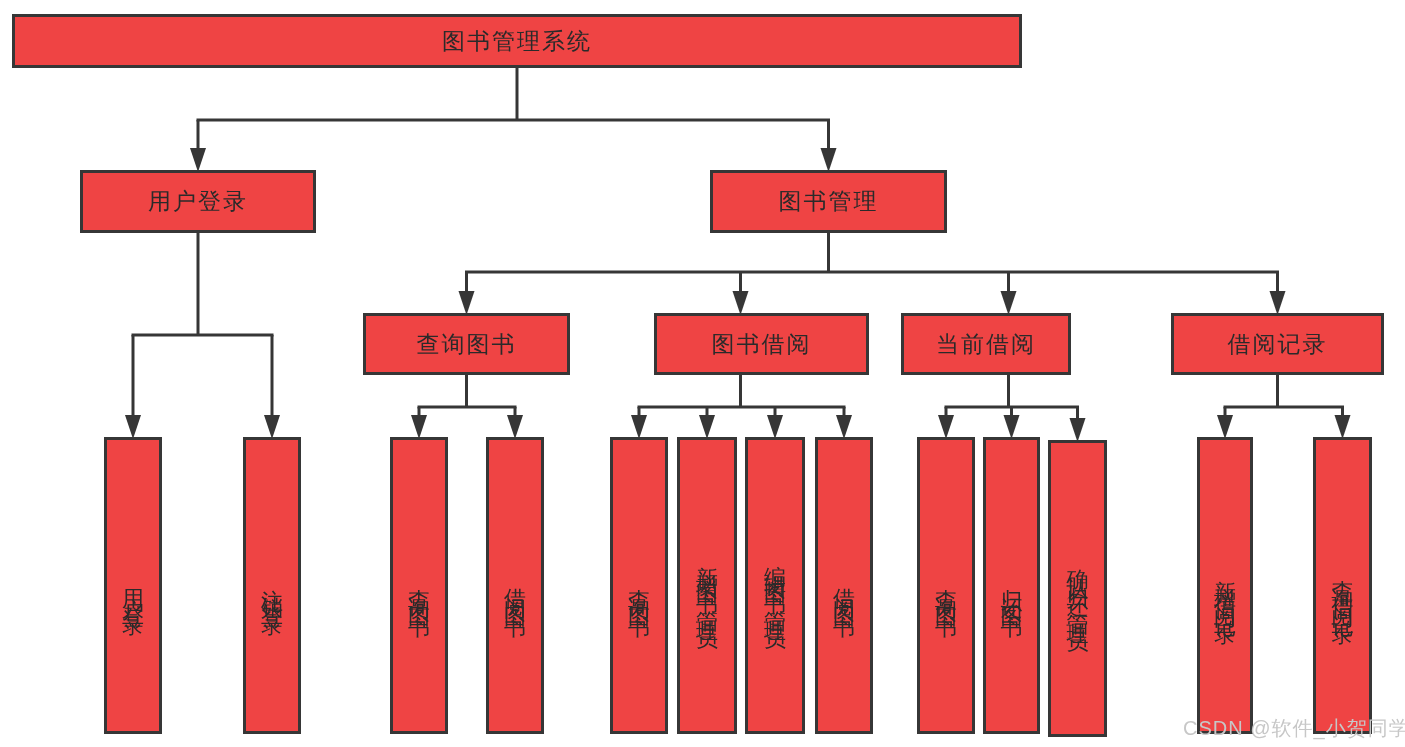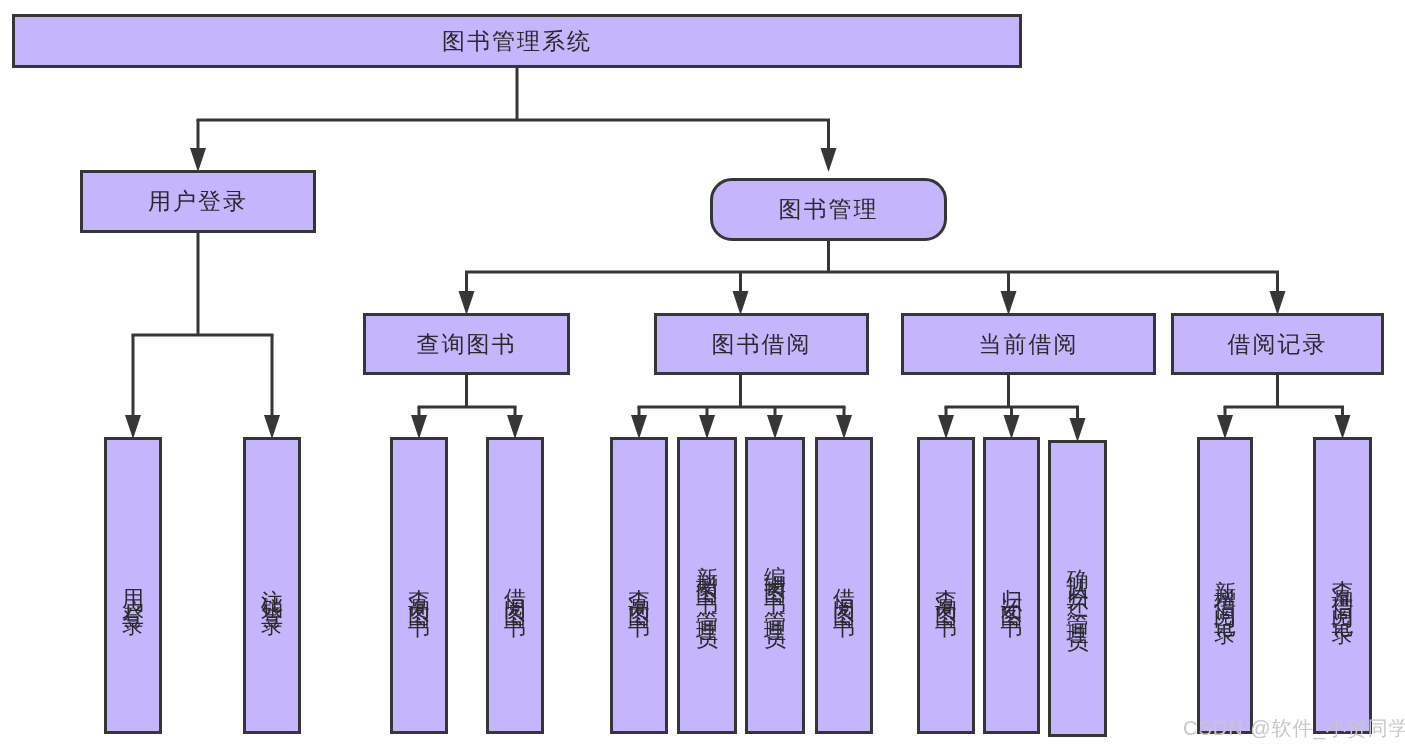--- a/index.html
+++ b/index.html
@@ -20,21 +20,21 @@
     left: 0;
     top: 0;
     width: 1405px;
     height: 747px;
     pointer-events: none;
   }
   .node {
     position: absolute;
     box-sizing: border-box;
     border: 3px solid #363636;
-    background: #c4b5fd;
+    background: #ef4444;
     color: #2a2a2a;
     display: flex;
     align-items: center;
     justify-content: center;
     text-align: right;
   }
   .node.h {
     font-size: 23px;
     letter-spacing: 2px;
     line-height: 1;
@@ -113,30 +113,30 @@
       <line x1="1225" y1="407" x2="1225" y2="419" stroke="#363636" stroke-width="3"></line>
       <polygon points="1217,415 1233,415 1225,439" fill="#363636"></polygon>
       <line x1="1342.5" y1="407" x2="1342.5" y2="419" stroke="#363636" stroke-width="3"></line>
       <polygon points="1334.5,415 1350.5,415 1342.5,439" fill="#363636"></polygon>
     </svg>
   <div id="nodes">
       <div class="node h" style="left: 12px; top: 14px; width: 1010px; height: 54px;">图书管理系统</div>
       <div class="node h" style="left: 80px; top: 170px; width: 236px; height: 63px;">用户登录</div>
       <div class="node v" style="left: 104px; top: 437px; width: 58px; height: 297px;">用户登录</div>
       <div class="node v" style="left: 243px; top: 437px; width: 58px; height: 297px;">注销登录</div>
-      <div class="node h" style="left: 710px; top: 178px; width: 237px; height: 63px; border-radius: 22px;">图书管理</div>
+      <div class="node h" style="left: 710px; top: 170px; width: 237px; height: 63px;">图书管理</div>
       <div class="node h" style="left: 363px; top: 313px; width: 207px; height: 62px;">查询图书</div>
       <div class="node v" style="left: 390px; top: 437px; width: 58px; height: 297px;">查询图书</div>
       <div class="node v" style="left: 486px; top: 437px; width: 58px; height: 297px;">借阅图书</div>
       <div class="node h" style="left: 654px; top: 313px; width: 215px; height: 62px;">图书借阅</div>
       <div class="node v" style="left: 610px; top: 437px; width: 58px; height: 297px;">查询图书</div>
       <div class="node v" style="left: 677px; top: 437px; width: 60px; height: 297px;">新增图书（管理员）</div>
       <div class="node v" style="left: 745px; top: 437px; width: 60px; height: 297px;">编辑图书（管理员）</div>
       <div class="node v" style="left: 815px; top: 437px; width: 58px; height: 297px;">借阅图书</div>
-      <div class="node h" style="left: 901px; top: 313px; width: 255px; height: 62px;">当前借阅</div>
+      <div class="node h" style="left: 901px; top: 313px; width: 170px; height: 62px;">当前借阅</div>
       <div class="node v" style="left: 917px; top: 437px; width: 58px; height: 297px;">查询图书</div>
       <div class="node v" style="left: 983px; top: 437px; width: 57px; height: 297px;">归还图书</div>
       <div class="node v" style="left: 1048px; top: 440px; width: 59px; height: 297px;">确认归还（管理员）</div>
       <div class="node h" style="left: 1171px; top: 313px; width: 213px; height: 62px;">借阅记录</div>
       <div class="node v" style="left: 1197px; top: 437px; width: 56px; height: 297px;">新增借阅记录</div>
       <div class="node v" style="left: 1313px; top: 437px; width: 59px; height: 297px;">查询借阅记录</div>
     </div>
   <div id="watermark">CSDN @软件_小贺同学</div>
 </div>
 

